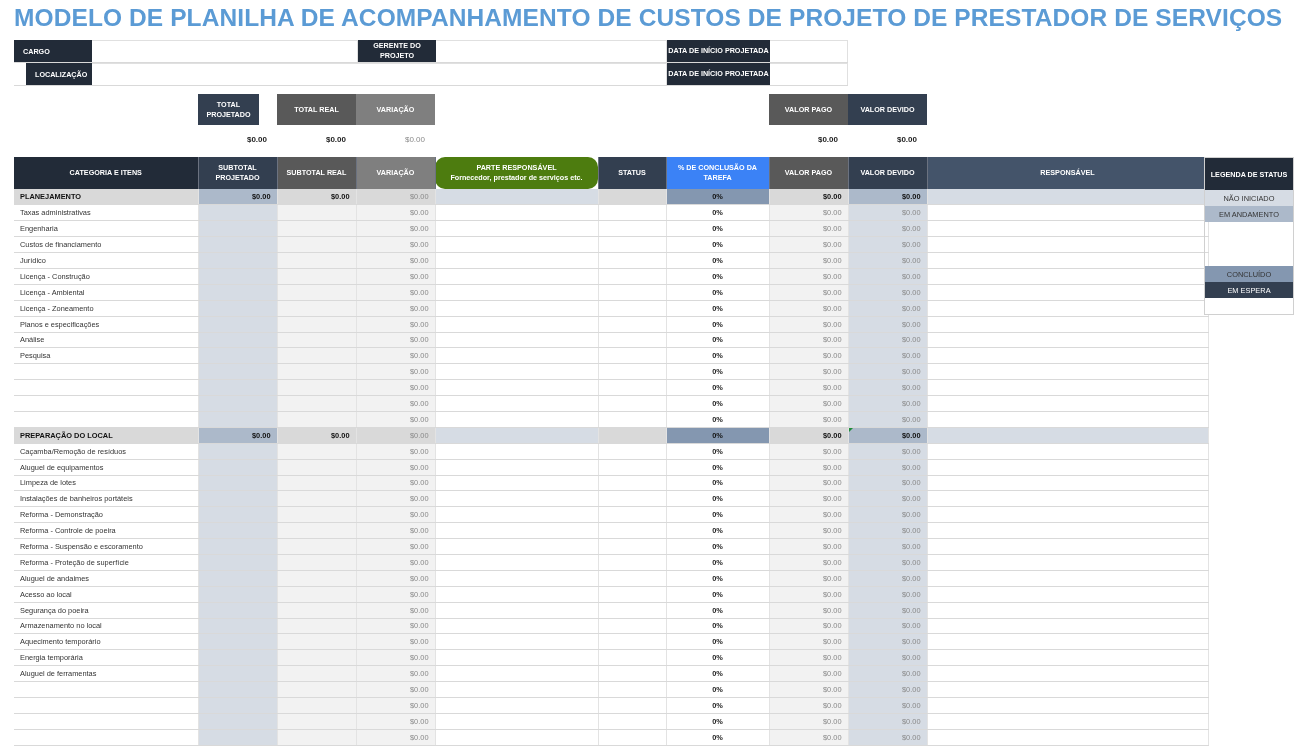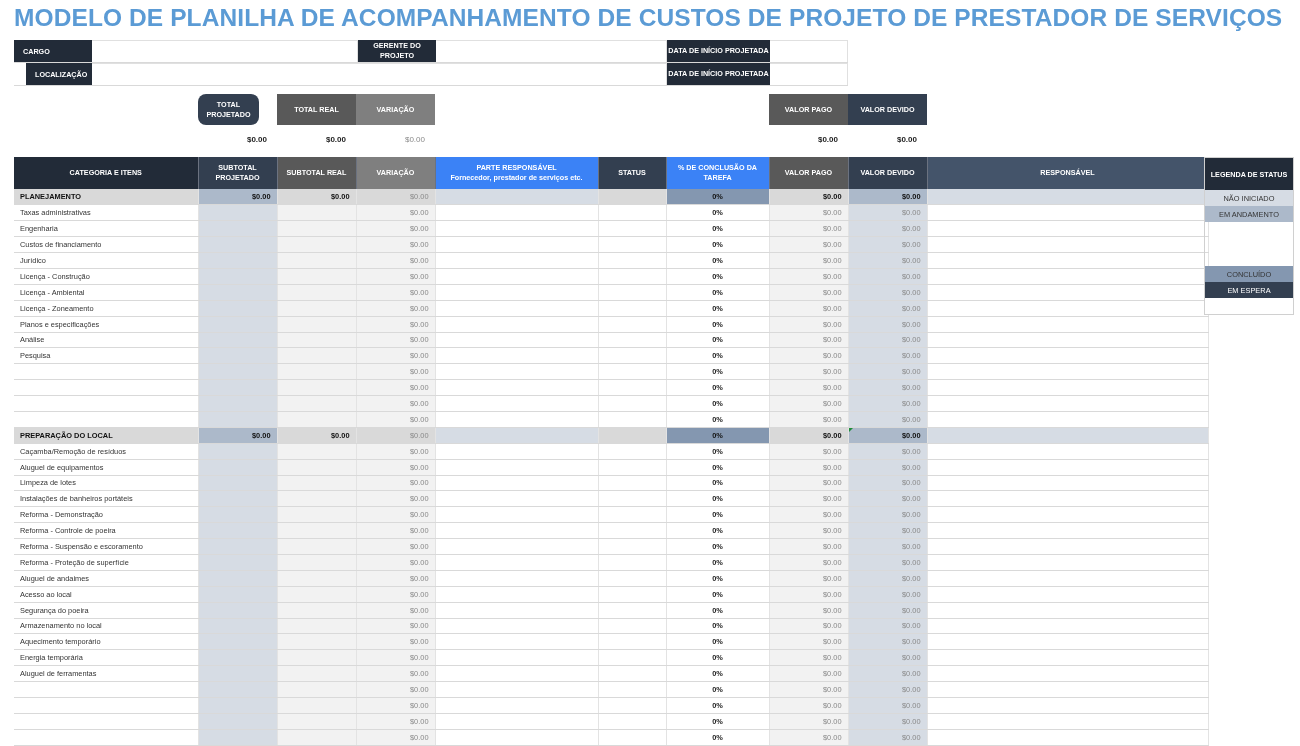--- a/index.html
+++ b/index.html
@@ -95,21 +95,21 @@
     <div class="val" style="left:756px; width:78px;"></div>
   </div>
   <div class="info-row" style="left:0; top:23px; width:834px;">
     <div class="lbl left" style="left:12px; width:78px;">LOCALIZAÇÃO</div>
     <div class="val" style="left:78px; width:575px;"></div>
     <div class="lbl center" style="left:653px; width:103px;">DATA DE INÍCIO PROJETADA</div>
     <div class="val" style="left:756px; width:78px;"></div>
   </div>
 </div>
 
-<div class="tot-h" style="left:198px; width:61px; background:#333f50;border-radius:8px;">TOTAL PROJETADO</div>
+<div class="tot-h" style="left:198px; width:61px; background:#333f50;">TOTAL PROJETADO</div>
 <div class="tot-h" style="left:277px; width:79px; background:#595959;">TOTAL REAL</div>
 <div class="tot-h" style="left:356px; width:79px; background:#7f7f7f;">VARIAÇÃO</div>
 <div class="tot-h" style="left:769px; width:79px; background:#595959;">VALOR PAGO</div>
 <div class="tot-h" style="left:848px; width:79px; background:#333f50;">VALOR DEVIDO</div>
 
 <div class="tot-v" style="left:198px; width:79px;">$0.00</div>
 <div class="tot-v" style="left:277px; width:79px;">$0.00</div>
 <div class="tot-v" style="left:356px; width:79px; color:#8a8a8a; font-weight:normal;">$0.00</div>
 <div class="tot-v" style="left:769px; width:79px;">$0.00</div>
 <div class="tot-v" style="left:848px; width:79px;">$0.00</div>
@@ -126,21 +126,21 @@
       <col style="width:79px">
     <col style="width:79px">
       <col style="width:281px">
   </colgroup>
   <thead>
     <tr>
       <th style="background:#222b38;">CATEGORIA E ITENS</th>
       <th style="background:#333f50;margin-left:48px;">SUBTOTAL PROJETADO</th>
       <th style="background:#595959;">SUBTOTAL REAL</th>
       <th style="background:#7f7f7f;">VARIAÇÃO</th>
-      <th style="background:#3b82f6;">
+      <th style="background:#4d7c0f;border-radius:10px;">
         <div>PARTE RESPONSÁVEL</div>
         <div>Fornecedor, prestador de serviços etc.</div>
       </th>
       <th style="background:#333f50;">STATUS</th>
       <th style="background:#3b82f6;">% DE CONCLUSÃO DA TAREFA</th>
       <th style="background:#595959;">VALOR PAGO</th>
       <th style="background:#333f50;">VALOR DEVIDO</th>
       <th style="background:#44546a;">RESPONSÁVEL</th>
     </tr>
   </thead>

